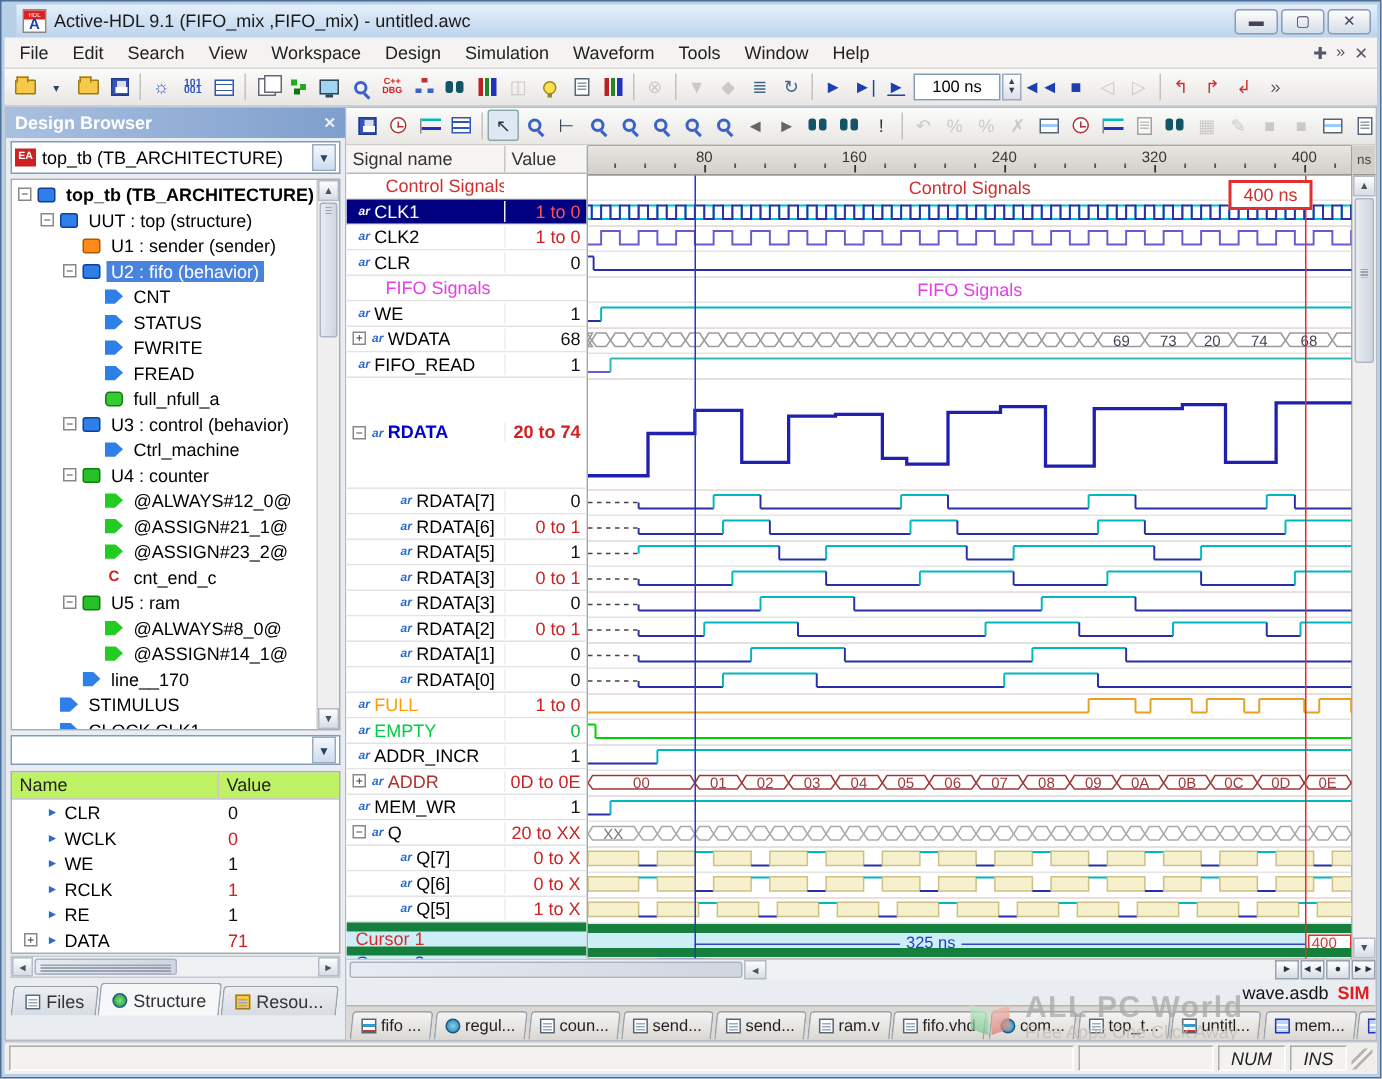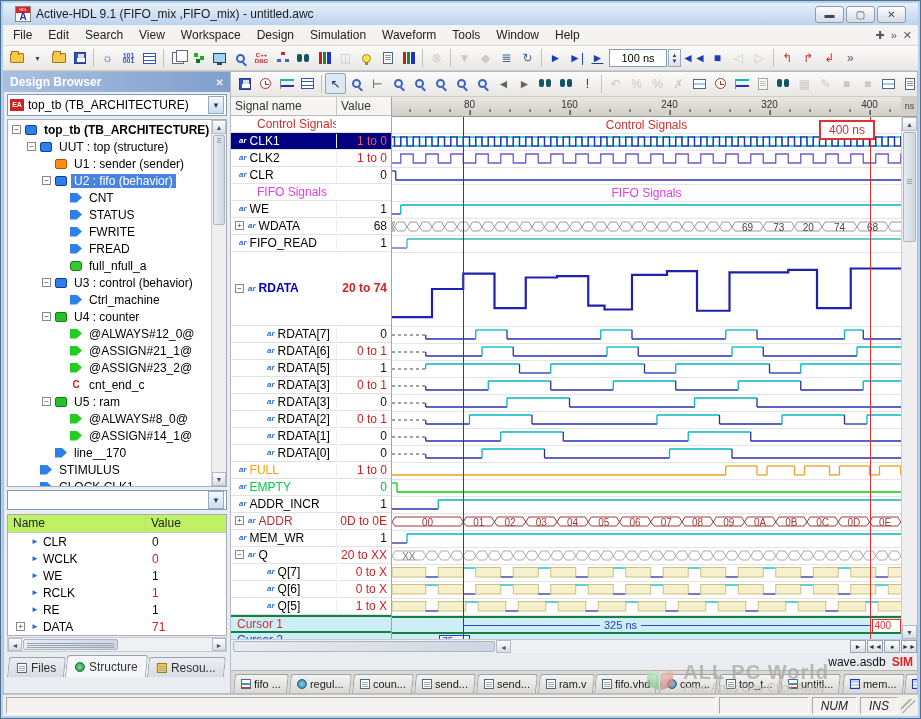--- a/index.html
+++ b/index.html
@@ -1,22 +1,22 @@
 <!DOCTYPE html>
 <html><head>
 <meta charset="utf-8">
 <style>
   * { margin:0; padding:0; box-sizing:border-box; }
   html,body { width:921px; height:719px; overflow:hidden; background:#888;
     font-family:"Liberation Sans", sans-serif; font-size:12px; }
   .window { width:921px; height:719px; border:1px solid #4d6f96; background:#b8cfe8;
     padding:2px; display:flex; flex-direction:column; }
   
-  .titlebar { height:22px; display:flex; align-items:center; padding:0 12px;
-    background:linear-gradient(#e6f0fb,#bcd3ec); }
+  .titlebar { height:22px; display:flex; align-items:center; padding:0 4px;
+    background:linear-gradient(#e6f0fb,#bcd3ec);margin-left:8px; }
   .app-ico { width:16px; height:16px; background:#fff; border:1px solid #888; position:relative; margin-right:5px; flex:none;}
   .app-ico::before { content:"HDL"; position:absolute; top:0; left:0; right:0; height:6px; background:#d22; color:#fff; font-size:4px; text-align:center; line-height:6px;}
   .app-ico::after { content:"A"; position:absolute; bottom:-1px; left:0; right:0; text-align:center; font-size:10px; font-weight:bold; color:#1b3fae; line-height:11px;}
   .title-text { flex:1; color:#1a1a1a; font-size:12px; white-space:nowrap; overflow:hidden;}
   .winbtn { width:29px; height:17px; border:1px solid #8a9cb2; border-radius:3px; margin-left:2px;
     background:linear-gradient(#fdfdfd,#d6dde6); display:flex; align-items:center; justify-content:center;
     font-size:10px; color:#445; }
   
   .menubar { height:21px; background:#f4f3f1; border-bottom:1px solid #d9d7d3; display:flex; align-items:center; padding:0 2px;}
   .menu-item { padding:2px 8px; color:#222; }
@@ -129,21 +129,21 @@
   .nrow .vl { flex:1; text-align:right; padding-right:4px; border-left:1px solid #eee; white-space:nowrap;}
   .nrow.sel { background:#000080; }
   .nrow.sel .nm, .nrow.sel .nm * { color:#fff !important; }
   .sigic { font:italic bold 8px "Liberation Sans",sans-serif; color:#2a6ad0; margin:0 3px 0 2px; flex:none;}
   .exp { width:9px; height:9px; border:1px solid #888; background:#fff; font-size:8px; line-height:7px; text-align:center;
     color:#333; margin:0 2px; flex:none;}
   .wave-col { flex:1; position:relative; display:flex; flex-direction:column; overflow:hidden; background:#7f1d1d;}
   .ruler { height:20px; background:linear-gradient(#e8e6e2,#d2cfc9); border-bottom:1px solid #9b9890; flex:none;}
   .wrow2 { border-bottom:1px solid #e4e4e4; position:relative; background:#fff;}
   .seprow { display:flex; align-items:center; justify-content:center; font-size:12px;}
-  .cursor-row { height:16px; background:#cdeef6; border-top:2px solid #15803d; display:flex; align-items:center; position:relative;}
+  .cursor-row { height:16px; background:#cdeef6; border-top:6px solid #15803d; display:flex; align-items:center; position:relative;}
   .names-col .cursor-row { padding-left:6px; font-size:12px;}
   .overlay { position:absolute; left:0; right:0; top:20px; bottom:0; pointer-events:none; z-index:5;}
   .cline { position:absolute; top:0; bottom:0; width:1px;}
   .c1box { position:absolute; top:3px; left:427px; width:56px; height:20px; border:2px solid #e03030; background:#fff;
     color:#d03030; font-size:12px; display:flex; align-items:center; justify-content:center;}
   .mline { position:absolute; top:7px; height:1px; background:#3048c0;}
   .mlabel { position:absolute; top:1px; font-size:11px; color:#2040c0; background:#cdeef6; padding:0 4px;}
   .tbox { position:absolute; top:1px; font-size:10px; border:1px solid; background:#fff; padding:0 2px; line-height:12px;}
   .wave-vscroll { width:16px; flex:none; background:#f0eff0; border-left:1px solid #cfcfcf; display:flex; flex-direction:column;}
   .nscorner { height:20px; font-size:9px; color:#444; text-align:center; line-height:18px; background:#d2cfc9; border-bottom:1px solid #9b9890;}

